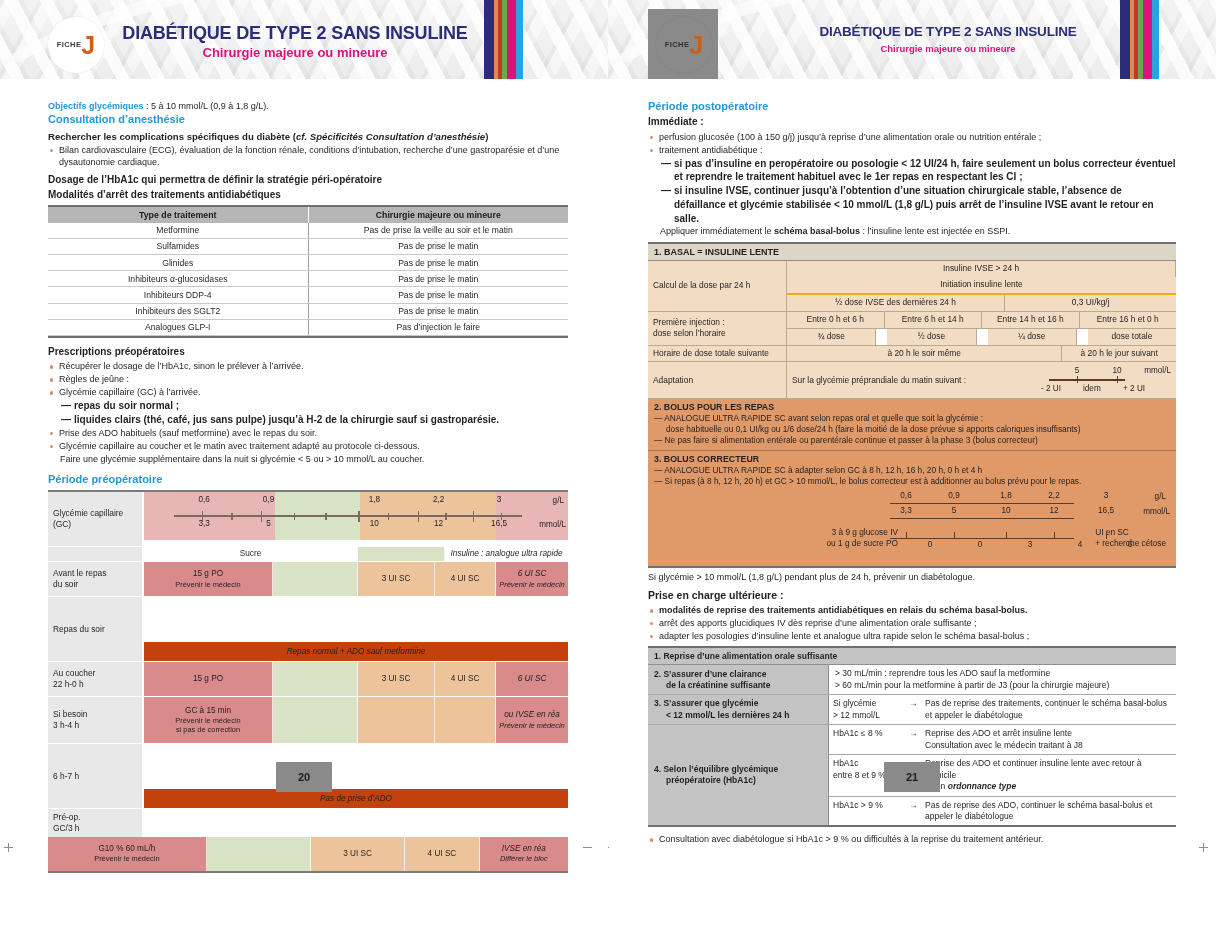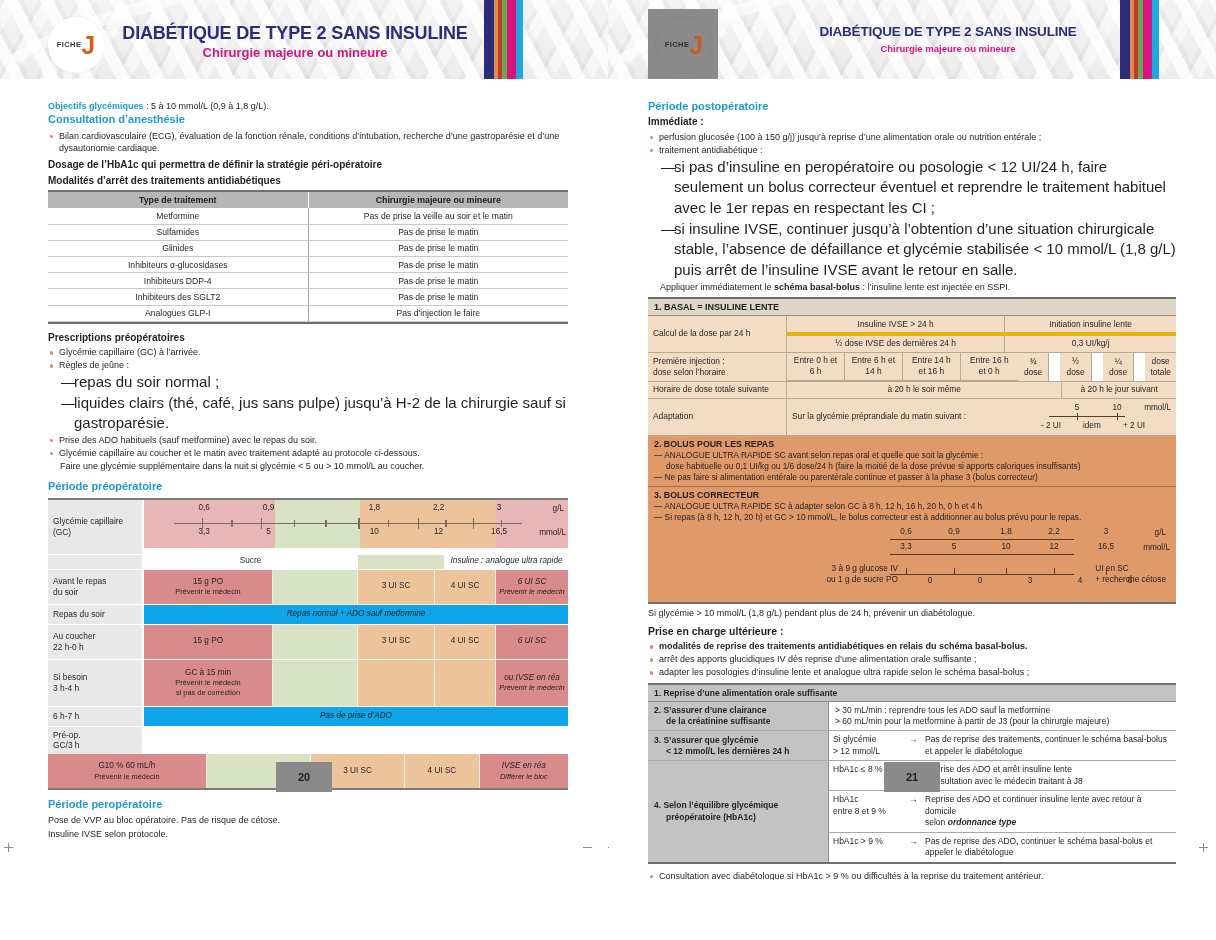--- a/index.html
+++ b/index.html
@@ -68,21 +68,21 @@
   .content{padding:12px 40px 0 48px;}
   .page-right .content{padding:12px 40px 0 40px;}
 
   h2.blue{color:#1e9ad6;font-size:11px;font-weight:700;margin:0 0 3px 0;line-height:1.2;}
   h3.dark{color:#231f20;font-size:10px;font-weight:700;margin:5px 0 2px 0;line-height:1.25;}
   .line{font-size:9px;line-height:1.38;margin:0 0 1px 0;}
   .inline-blue{color:#1e9ad6;font-weight:700;}
   .bullets{margin:0;padding:0;list-style:none;}
   .bullets > li{position:relative;padding-left:11px;line-height:1.38;margin-bottom:.5px;font-size:9px;}
   .bullets > li::before{content:"";position:absolute;left:2px;top:5px;width:3.4px;height:3.4px;border-radius:50%;background:#d98a6a;}
-  .dash{padding-left:12px;line-height:1.38;font-size:15px;position:relative;}
+  .dash{padding-left:12px;line-height:1.38;font-size:10px;position:relative;font-weight:bold;}
   .dash::before{content:"—";position:absolute;left:-1px;top:0;}
   .nodash{padding-left:12px;line-height:1.38;font-size:9px;}
   .ital{font-style:italic;}
   .bold{font-weight:700;}
   .bolditalic{font-weight:700;font-style:italic;}
 
   
   table.grid{border-collapse:collapse;width:100%;font-size:8.6px;}
   table.grid th{background:#b6b6b6;color:#1b1b1b;font-weight:700;padding:3px 4px;text-align:center;font-size:8.8px;
                 border-left:1px solid #fff;}
@@ -99,21 +99,21 @@
        border-right:2px solid #ffffff;display:flex;flex-direction:column;justify-content:center;}
   .cells{flex:1;display:flex;}
   .c{display:flex;flex-direction:column;align-items:center;justify-content:center;text-align:center;
      font-size:8.2px;line-height:1.25;padding:2px 2px;border-right:1px solid rgba(255,255,255,.75);}
   .c:last-child{border-right:none;font-style:italic;}
   .c .sm{font-size:7.4px;}
   .bg-red{background:#d98a8a;}
   .bg-redlite{background:#e8b6b4;}
   .bg-green{background:#d7e3c4;}
   .bg-orange{background:#edc39b;}
-  .bg-blue{background:#0ea5e9;}
+  .bg-blue{background:#c2410c;margin-top:45px;}
   .bg-white{background:#ffffff;}
 
   
   .scalebox{flex:1;position:relative;height:48px;display:flex;}
   .sc-seg{height:100%;}
   .scale-overlay{position:absolute;inset:0;}
   .axis{position:absolute;left:30px;right:46px;top:23px;height:1.4px;background:#7a6a5f;}
   .tick{position:absolute;width:1.2px;height:11px;background:#7a6a5f;top:-4.6px;}
   .lbl-top{position:absolute;top:4px;font-size:8.2px;transform:translateX(-50%);line-height:1;}
   .lbl-bot{position:absolute;top:28px;font-size:8.2px;transform:translateX(-50%);line-height:1;}
@@ -198,20 +198,23 @@
     </div>
 
     <div class="content">
 
       <div class="line">
         <span class="inline-blue">Objectifs glycémiques</span><span> : 5 à 10 mmol/L (0,9 à 1,8 g/L).</span>
       </div>
 
       <h2 class="blue">Consultation d’anesthésie</h2>
 
+      <div class="line" style="font-weight:700;font-size:9.6px;">
+        <span>Rechercher les complications spécifiques du diabète (</span><span class="ital">cf. Spécificités Consultation d’anesthésie</span><span>)</span>
+      </div>
 
       <ul class="bullets">
         <li>Bilan cardiovasculaire (ECG), évaluation de la fonction rénale, conditions d’intubation, recherche d’une gastroparésie et d’une dysautonomie cardiaque.</li>
       </ul>
 
       <h3 class="dark">Dosage de l’HbA1c qui permettra de définir la stratégie péri-opératoire</h3>
       <h3 class="dark" style="margin-top:3px;">Modalités d’arrêt des traitements antidiabétiques</h3>
 
       <div class="tbl-wrap">
         <table class="grid">
@@ -249,22 +252,23 @@
               <tr>
                 <td>Analogues GLP-I</td>
                 <td>Pas d’injection le faire</td>
               </tr>
             </tbody>
         </table>
       </div>
 
       <h3 class="dark" style="margin-top:6px;">Prescriptions préopératoires</h3>
       <ul class="bullets" id="prescriptions-list">
+          <li>Récupérer le dosage de l’HbA1c, sinon le prélever à l’arrivée.</li>
+          <li>Règles de jeûne :</li>
           <li>Glycémie capillaire (GC) à l’arrivée.</li>
-          <li>Règles de jeûne :</li>
         </ul>
       <div id="jeune-list">
           <div class="dash" style="margin-left: 14px;">repas du soir normal ;</div>
           <div class="dash" style="margin-left: 14px;">liquides clairs (thé, café, jus sans pulpe) jusqu’à H-2 de la chirurgie sauf si gastroparésie.</div>
         </div>
       <ul class="bullets" id="prescriptions-tail">
           <li>Prise des ADO habituels (sauf metformine) avec le repas du soir.</li>
           <li>Glycémie capillaire au coucher et le matin avec traitement adapté au protocole ci-dessous.</li>
         </ul>
       <div class="nodash">Faire une glycémie supplémentaire dans la nuit si glycémie &lt; 5 ou &gt; 10 mmol/L au coucher.</div>
@@ -477,37 +481,37 @@
       <div class="nodash">
         <span>Appliquer immédiatement le </span><span class="bold">schéma basal-bolus</span><span> : l’insuline lente est injectée en SSPI.</span>
       </div>
 
       <div class="btable">
         <div class="bhead">1.  BASAL = INSULINE LENTE</div>
 
         <div class="brow">
           <div class="bcell" style="width:128px;min-width:128px;">Calcul de la dose par 24 h</div>
           <div style="flex:1;display:flex;flex-direction:column;">
-            <div style="display:flex;border-bottom:4px solid #eab308;">
+            <div style="display:flex;border-bottom:2px solid #eab308;flex-direction:column;">
               <div class="bcell ctr" style="flex:2;">Insuline IVSE &gt; 24 h</div>
               <div class="bcell ctr" style="flex:1.55;">Initiation insuline lente</div>
             </div>
             <div style="display:flex;">
               <div class="bcell ctr" style="flex:2;">½ dose IVSE des dernières 24 h</div>
               <div class="bcell ctr" style="flex:1.55;">0,3 UI/kg/j</div>
             </div>
           </div>
         </div>
 
         <div class="brow">
           <div class="bcell col" style="width:128px;min-width:128px;">
             <div>Première injection :</div>
             <div>dose selon l’horaire</div>
           </div>
-          <div style="flex:1;display:flex;flex-direction:row;">
+          <div style="flex:1;display:flex;flex-direction:column;">
             <div style="display:flex;border-bottom:1px solid #b9a894;" id="premiere-headers">
                 <div class="bcell ctr" style="flex: 1 1 0%;">Entre 0 h et 6 h</div>
                 <div class="bcell ctr" style="flex: 1 1 0%;">Entre 6 h et 14 h</div>
                 <div class="bcell ctr" style="flex: 1 1 0%;">Entre 14 h et 16 h</div>
                 <div class="bcell ctr" style="flex: 1 1 0%;">Entre 16 h et 0 h</div>
               </div>
             <div style="display:flex;gap:11px;" id="premiere-values">
                 <div class="bcell ctr" style="flex: 1 1 0%;">¾ dose</div>
                 <div class="bcell ctr" style="flex: 1 1 0%;">½ dose</div>
                 <div class="bcell ctr" style="flex: 1 1 0%;">¼ dose</div>

